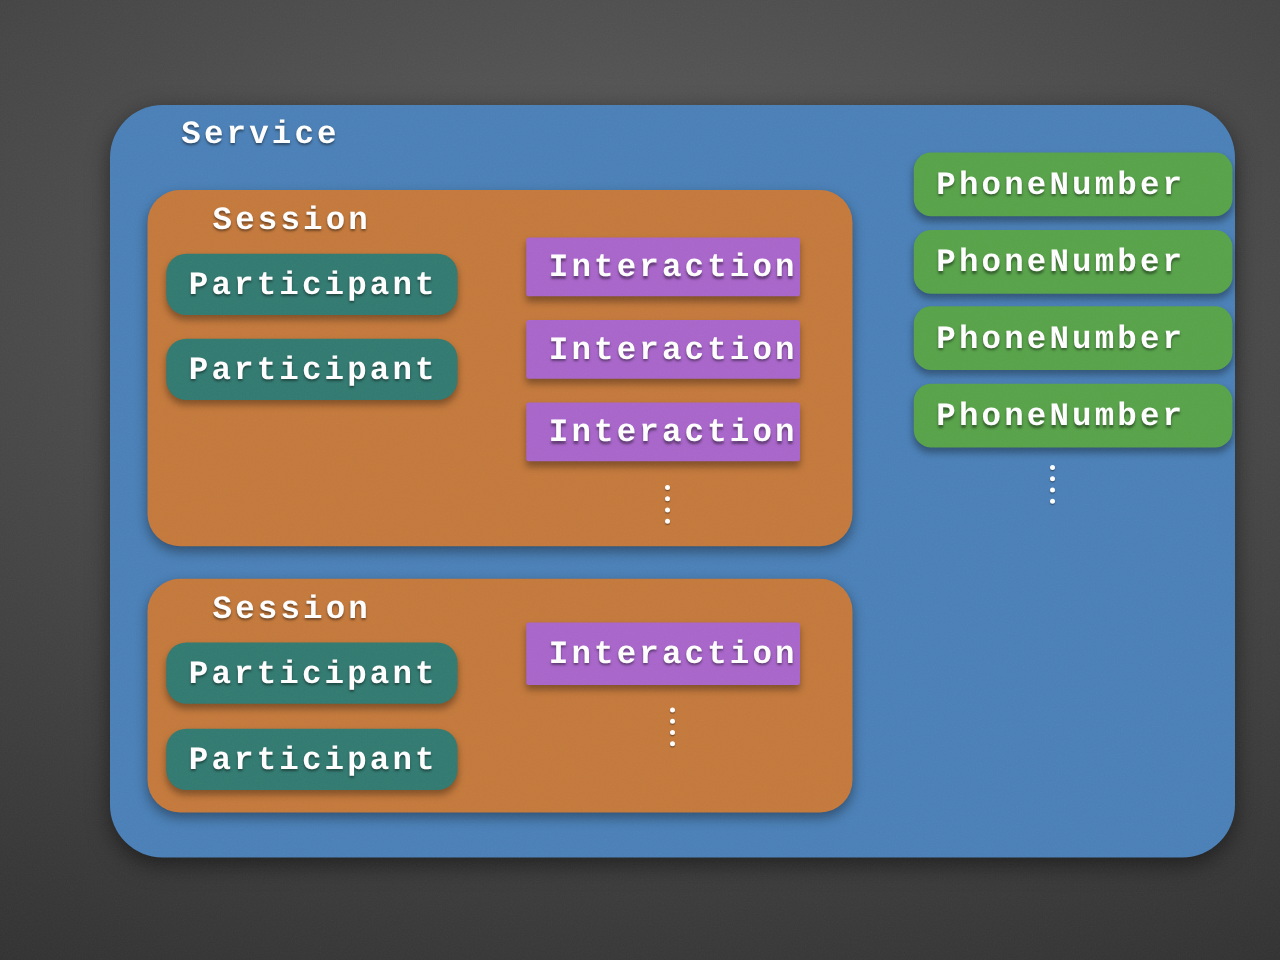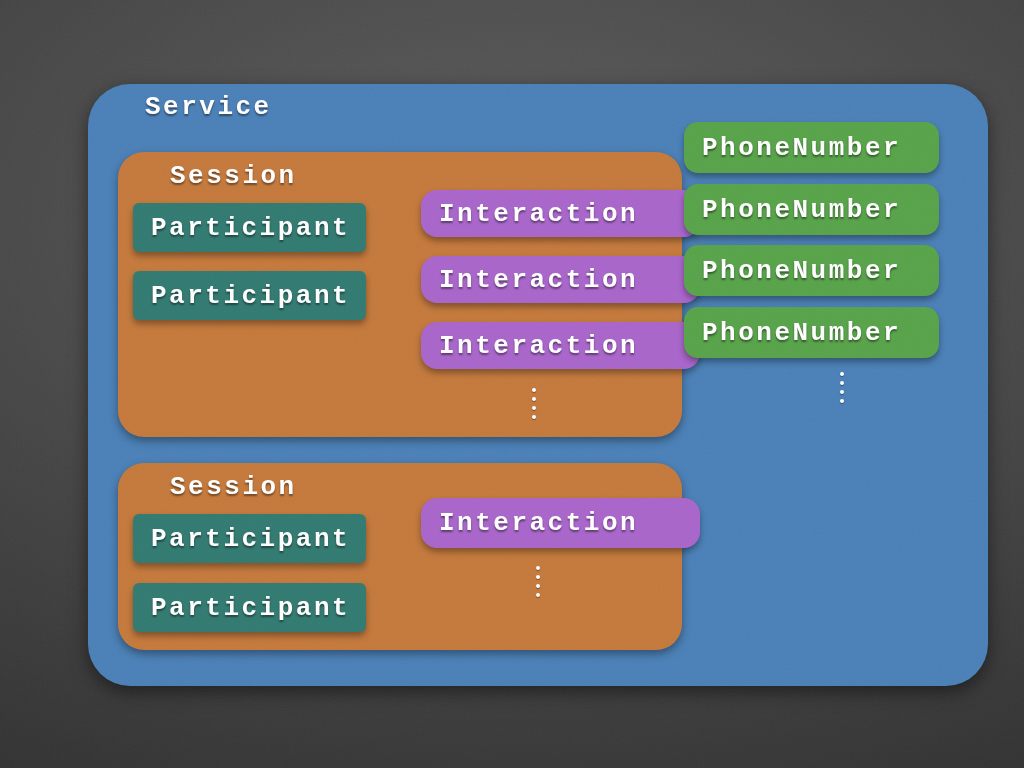--- a/index.html
+++ b/index.html
@@ -51,36 +51,36 @@
     display:flex;align-items:center;
     padding-left:18px;
     color:var(--text);
     font-size:26px;font-weight:bold;letter-spacing:2.5px;
     text-shadow:0 2px 2px rgba(0,0,0,.45);
     box-shadow:0 4px 6px rgba(0,0,0,.35);
     white-space:nowrap;
   }
   .participant{
     left:15px;width:233px;height:49px;
-    background:var(--participant);border-radius:6px;
+    background:var(--participant);border-radius:16px;
   }
   .s1 .participant.n0{top:51px;}
   .s1 .participant.n1{top:119px;}
   .s2 .participant.n0{top:51px;}
   .s2 .participant.n1{top:120px;}
   .interaction{
-    left:303px;width:279px;height:47px;
-    background:var(--interaction);border-radius:16px;
+    left:303px;width:219px;height:47px;
+    background:var(--interaction);border-radius:2px;
   }
   .s1 .interaction.n0{top:38px;}
   .s1 .interaction.n1{top:104px;}
   .s1 .interaction.n2{top:170px;}
   .s2 .interaction.n0{top:35px;height:50px;}
   .phone{
-    left:596px;width:255px;height:51px;
+    left:643px;width:255px;height:51px;
     background:var(--phone-number);border-radius:14px;
   }
   .phone.n0{top:38px;}
   .phone.n1{top:100px;}
   .phone.n2{top:161px;}
   .phone.n3{top:223px;}
   .dots{
     position:absolute;
     display:flex;flex-direction:column;align-items:center;gap:5px;
   }

